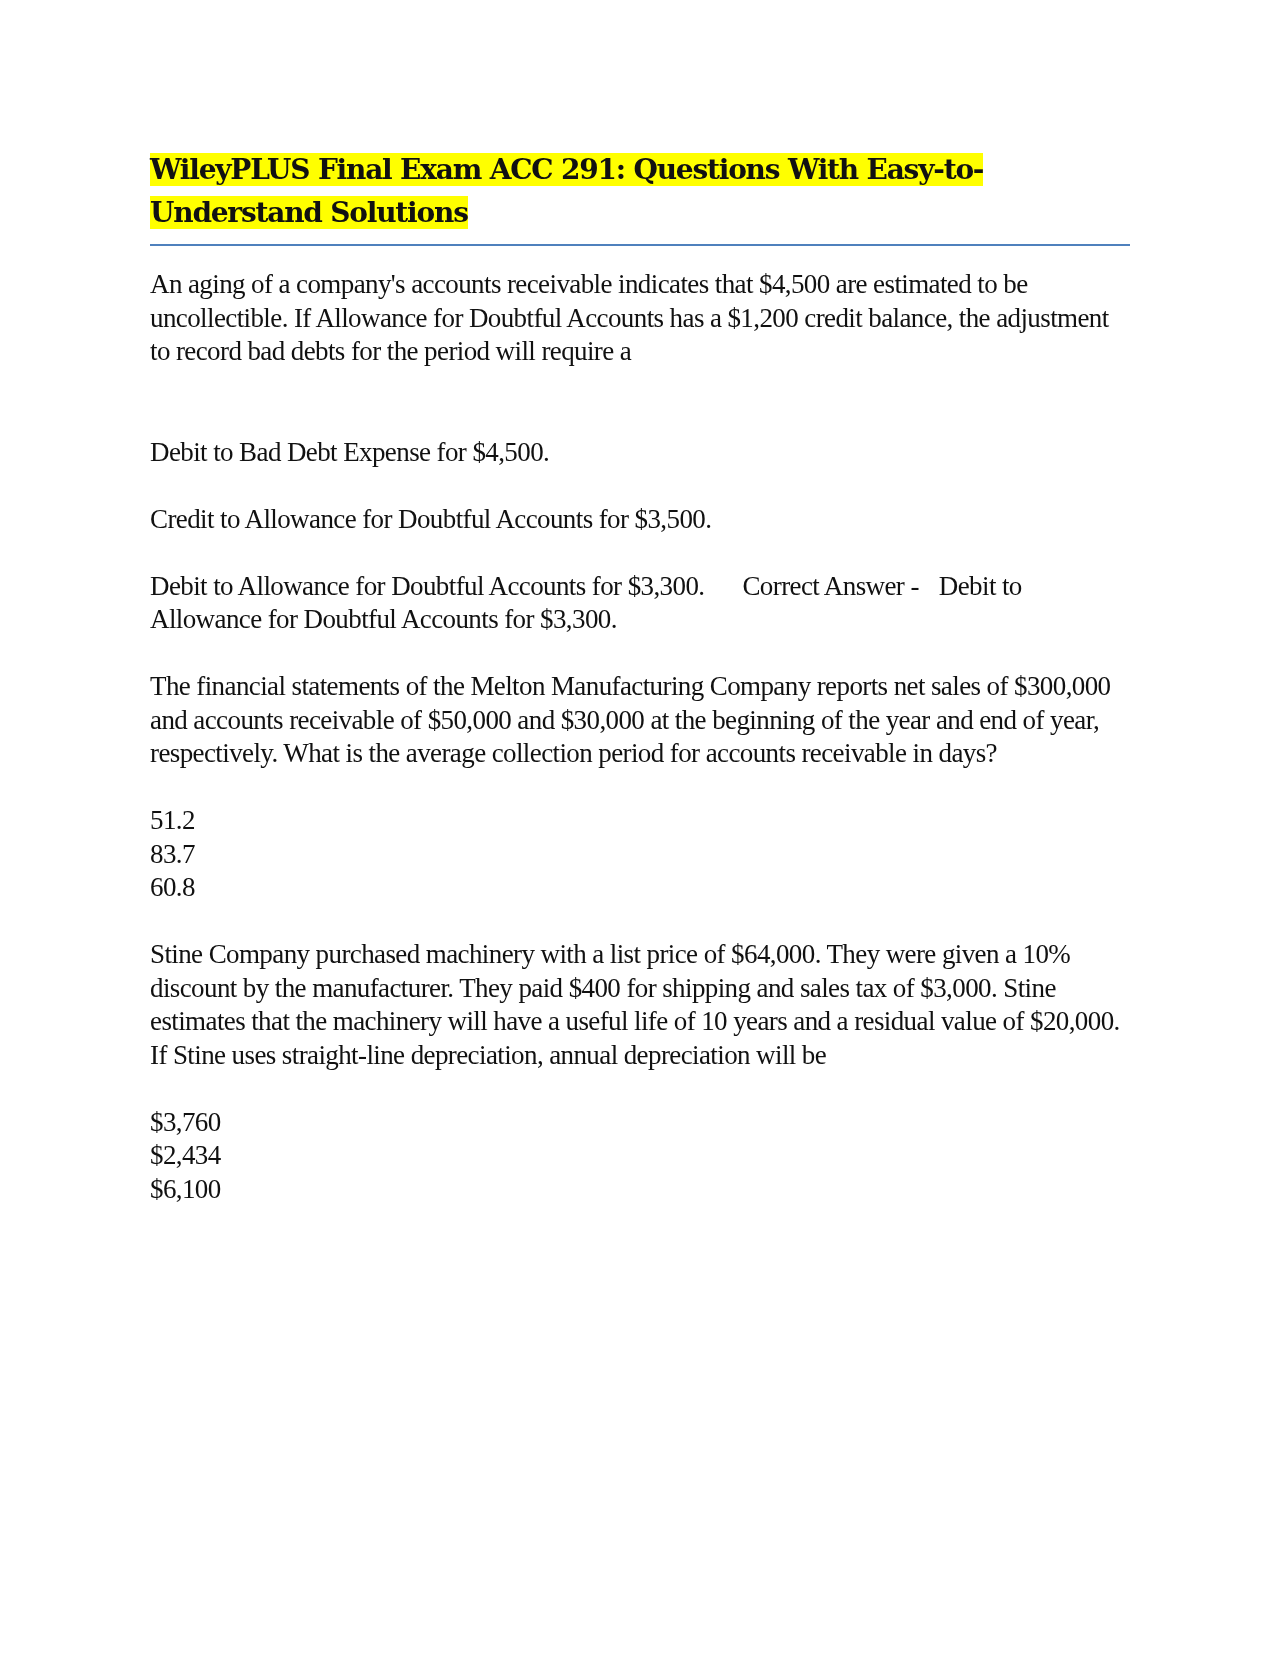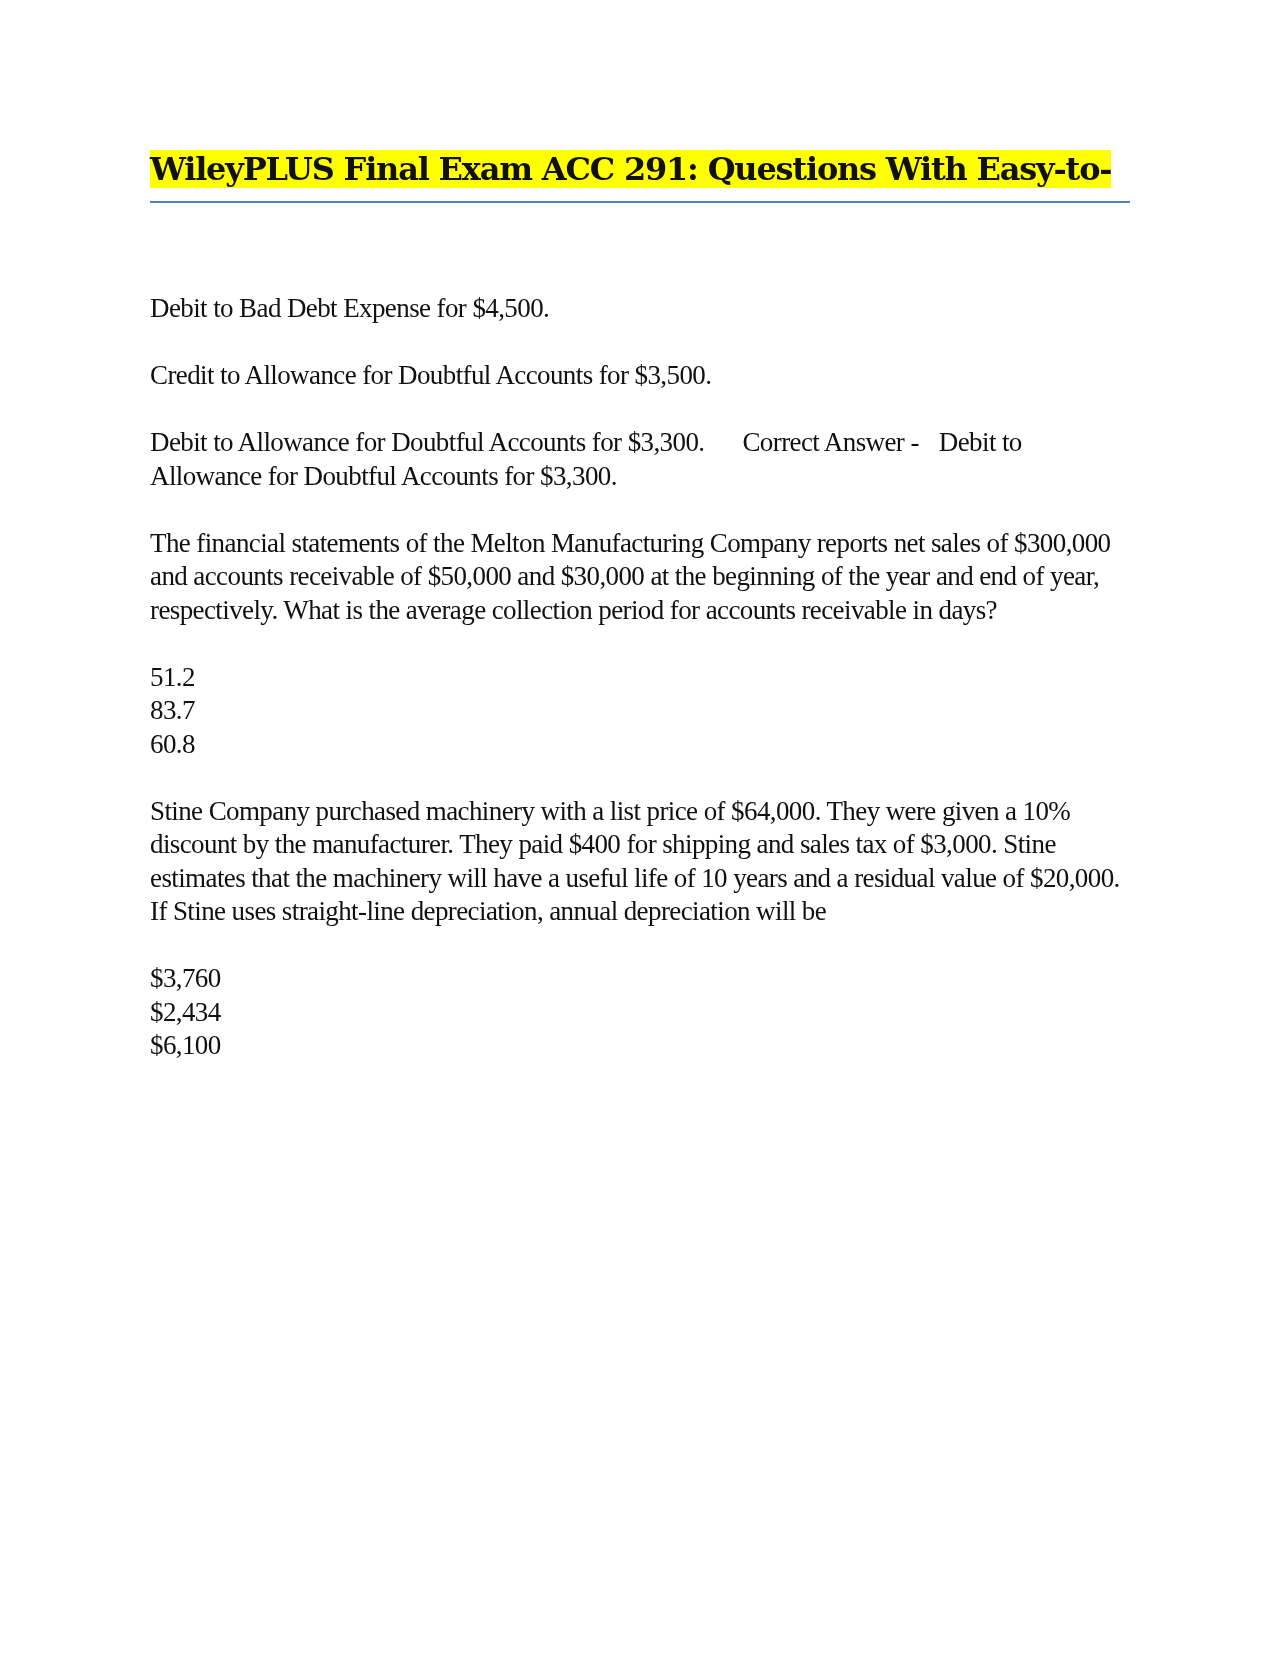--- a/index.html
+++ b/index.html
@@ -5,45 +5,47 @@
     html, body { margin: 0; padding: 0; background: #ffffff; }
     body { width: 1280px; height: 1656px; position: relative; overflow: hidden; }
     .page {
       position: absolute; left: 150px; top: 148px; width: 980px;
       font-family: "DejaVu Serif", "Liberation Serif", serif;
       color: #111111;
     }
     .title-wrap { padding-bottom: 10px; border-bottom: 2.5px solid #4f81bd; width: 980px; }
     .title {
       font-family: "DejaVu Serif", serif;
-      font-weight: bold; font-size: 32px; line-height: 43px;
+      font-weight: bold; font-size: 28px; line-height: 43px;
       letter-spacing: -1.2px; margin: 0;
     }
     .hl { background: #ffff00; }
     .para {
       font-size: 24px; line-height: 33.5px; letter-spacing: -0.6px;
       margin: 0; white-space: pre-wrap;
       font-family: "Liberation Serif", serif;
       font-size: 27px;
     }
     .gap { height: 33.5px; }
     .q1 { margin-top: 22px; }
     .tab { display: inline-block; width: 38px; }
   </style>
 </head>
 <body>
 
 <div class="page">
   <div class="title-wrap">
     <h1 class="title">
       <span class="hl">WileyPLUS Final Exam ACC 291: Questions With Easy-to-</span><br>
+      <span class="hl">Understand Solutions</span>
     </h1>
   </div>
 
   <div class="q1">
+    <p class="para">An aging of a company's accounts receivable indicates that $4,500 are estimated to be uncollectible. If Allowance for Doubtful Accounts has a $1,200 credit balance, the adjustment to record bad debts for the period will require a</p>
     <div class="gap"></div>
     <div class="gap"></div>
     <p class="para">Debit to Bad Debt Expense for $4,500.</p>
     <div class="gap"></div>
     <p class="para">Credit to Allowance for Doubtful Accounts for $3,500.</p>
     <div class="gap"></div>
     <p class="para"><span>Debit to Allowance for Doubtful Accounts for $3,300.</span><span class="tab"></span><span>Correct Answer -</span><span class="tab" style="width:20px"></span><span>Debit to Allowance for Doubtful Accounts for $3,300.</span></p>
   </div>
 
   <div class="gap"></div>

